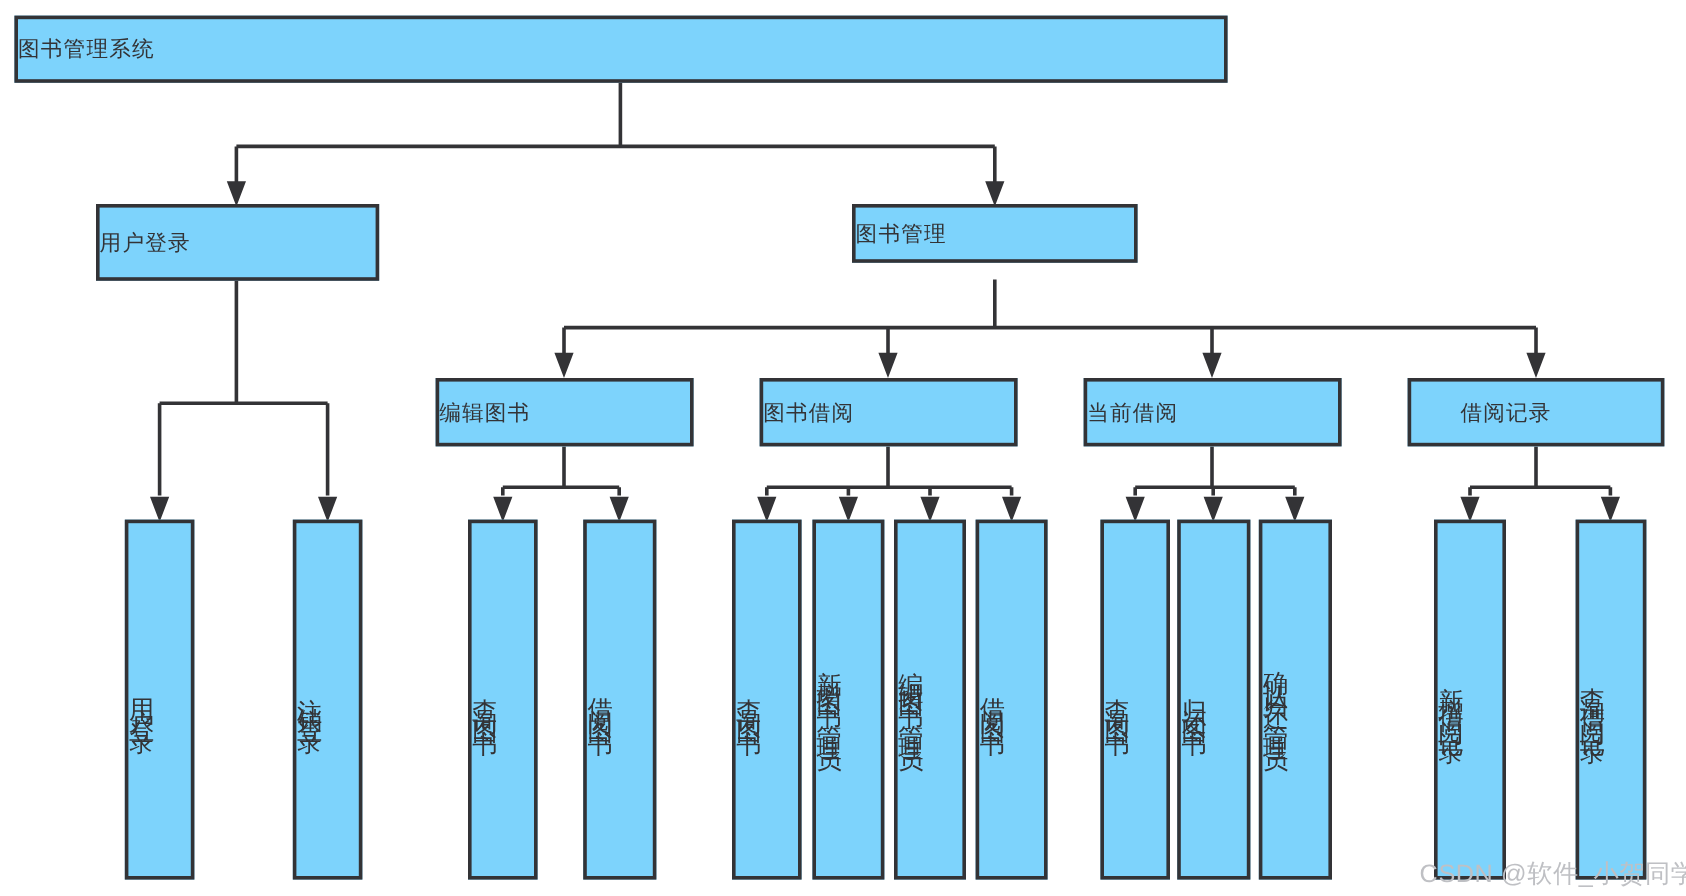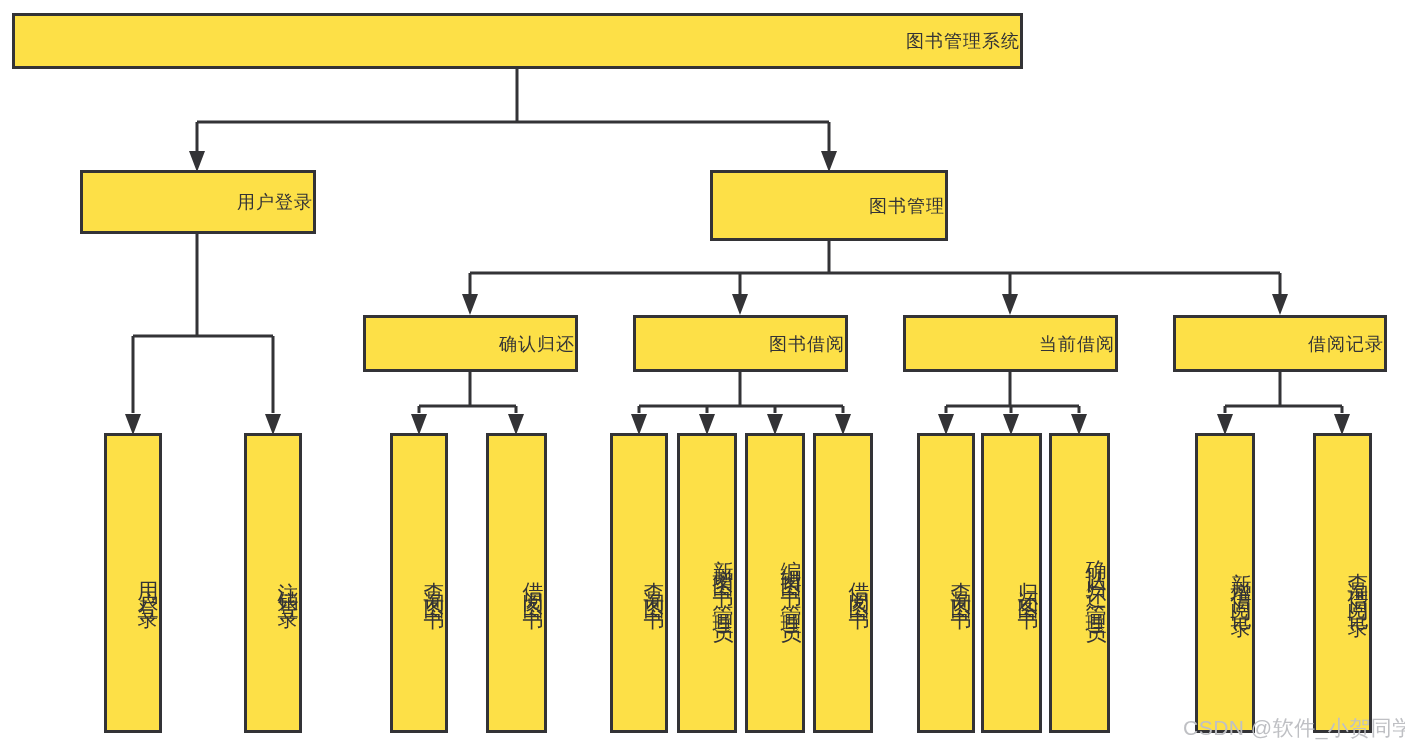--- a/index.html
+++ b/index.html
@@ -18,25 +18,25 @@
   #connectors {
     position: absolute;
     left: 0;
     top: 0;
     z-index: 0;
     pointer-events: none;
   }
   .node {
     position: absolute;
     box-sizing: border-box;
-    background: #fde047;
+    background: #7dd3fc;
     border: 3px solid #333336;
     display: flex;
     align-items: center;
-    justify-content: flex-end;
+    justify-content: flex-start;
     z-index: 1;
     color: #333336;
   }
   .hlabel {
     font-size: 18px;
     letter-spacing: 1px;
     white-space: nowrap;
   }
   .vlabel {
     writing-mode: vertical-rl;
@@ -121,26 +121,26 @@
       M1334,414 L1350,414 L1342,435 Z"></path>
   </svg>
 
   <div class="node" style="left:12px; top:13px; width:1011px; height:56px;">
     <span class="hlabel">图书管理系统</span>
   </div>
 
   <div class="node" style="left:80px; top:170px; width:236px; height:64px;">
     <span class="hlabel">用户登录</span>
   </div>
-  <div class="node" style="left:710px; top:170px; width:238px; height:71px;">
+  <div class="node" style="left:710px; top:170px; width:238px; height:49px;">
     <span class="hlabel">图书管理</span>
   </div>
 
   <div class="node" style="left:363px; top:315px; width:215px; height:57px;">
-    <span class="hlabel">确认归还</span>
+    <span class="hlabel">编辑图书</span>
   </div>
   <div class="node" style="left:903px; top:315px; width:215px; height:57px;">
     <span class="hlabel">当前借阅</span>
   </div>
   <div class="node" style="left:633px; top:315px; width:215px; height:57px;">
     <span class="hlabel">图书借阅</span>
   </div>
   <div class="node" style="left:1173px; top:315px; width:214px; height:57px;padding-left:41px;">
     <span class="hlabel">借阅记录</span>
   </div>

